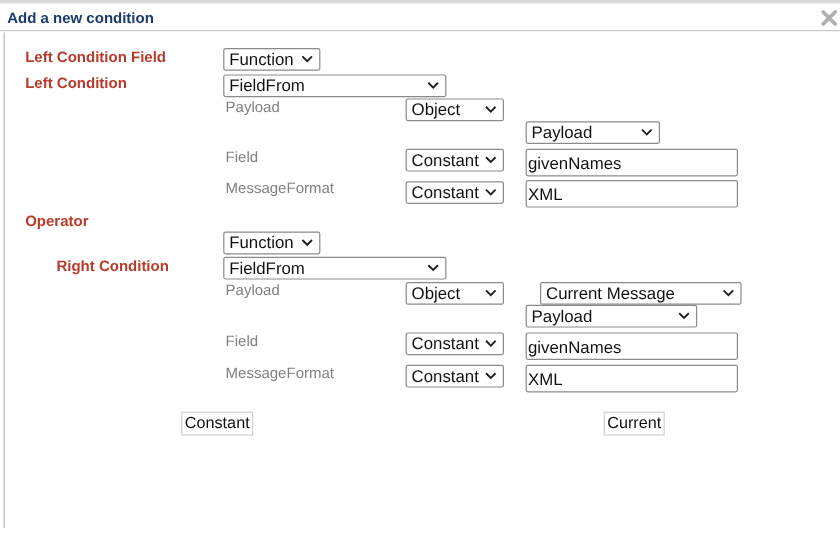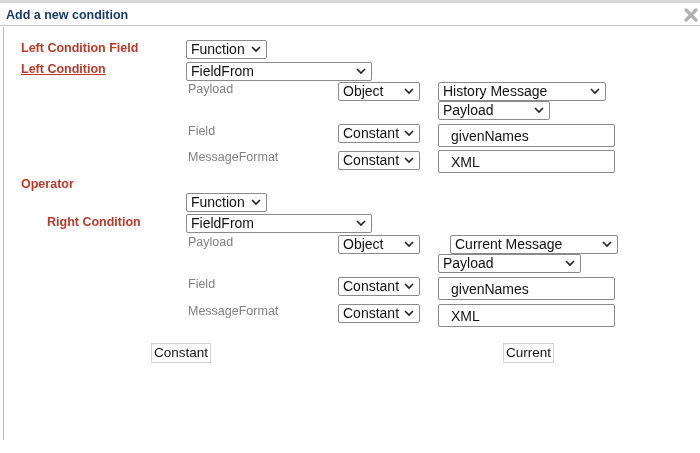--- a/index.html
+++ b/index.html
@@ -33,21 +33,21 @@
   .sel {
     position: absolute; height: 19px; border: 1px solid #8a8a8a; border-radius: 2px;
     background: #fff; font-size: 14px; color: #111; padding: 0 0 0 4px; line-height: 17px;
     cursor: pointer; white-space: nowrap;
   }
   .sel .chev {
     position: absolute; right: 5px; top: 4px; width: 10px; height: 8px;
   }
   .inp {
     position: absolute; height: 23px; border: 1px solid #8a8a8a; border-radius: 2px;
-    background: #fff; font-size: 14px; color: #111; padding: 2px 0 0 12px; line-height: 18px;
+    background: #fff; font-size: 14px; color: #111; padding: 2px 0 0 1px; line-height: 18px;
   }
   .btn {
     position: absolute; height: 20px; border: 1px solid #d0d0d0; background: #fff;
     font-size: 13.5px; color: #111; padding: 0 2px; line-height: 18px; cursor: pointer;
   }
 </style>
 </head>
 <body>
 
 <div class="dialog">
@@ -63,37 +63,31 @@
   <div class="body-frame"></div>
 
   <span class="lbl" style="left:21px;top:41px;">Left Condition Field</span>
   <div class="sel" style="left:186px;top:40px;width:81px;">
     <span>Function</span>
     <svg class="chev" viewBox="0 0 10 8">
         <path d="M1 2 L5 6 L9 2" stroke="#222" stroke-width="1.6" fill="none"></path>
       </svg>
   </div>
 
-  <span class="lbl" style="left:21px;top:62px;text-decoration:underline;">Left Condition</span>
+  <span class="lbl" style="left:21px;top:62px;">Left Condition</span>
   <div class="sel" style="left:186px;top:62px;width:186px;">
     <span>FieldFrom</span>
     <svg class="chev" viewBox="0 0 10 8">
         <path d="M1 2 L5 6 L9 2" stroke="#222" stroke-width="1.6" fill="none"></path>
       </svg>
   </div>
 
   <span class="sublbl" style="left:188px;top:82px;">Payload</span>
   <div class="sel" style="left:338px;top:82px;width:82px;">
     <span>Object</span>
-    <svg class="chev" viewBox="0 0 10 8">
-        <path d="M1 2 L5 6 L9 2" stroke="#222" stroke-width="1.6" fill="none"></path>
-      </svg>
-  </div>
-  <div class="sel" style="left:438px;top:82px;width:168px;">
-    <span>History Message</span>
     <svg class="chev" viewBox="0 0 10 8">
         <path d="M1 2 L5 6 L9 2" stroke="#222" stroke-width="1.6" fill="none"></path>
       </svg>
   </div>
   <div class="sel" style="left:438px;top:101px;width:112px;">
     <span>Payload</span>
     <svg class="chev" viewBox="0 0 10 8">
         <path d="M1 2 L5 6 L9 2" stroke="#222" stroke-width="1.6" fill="none"></path>
       </svg>
   </div>

